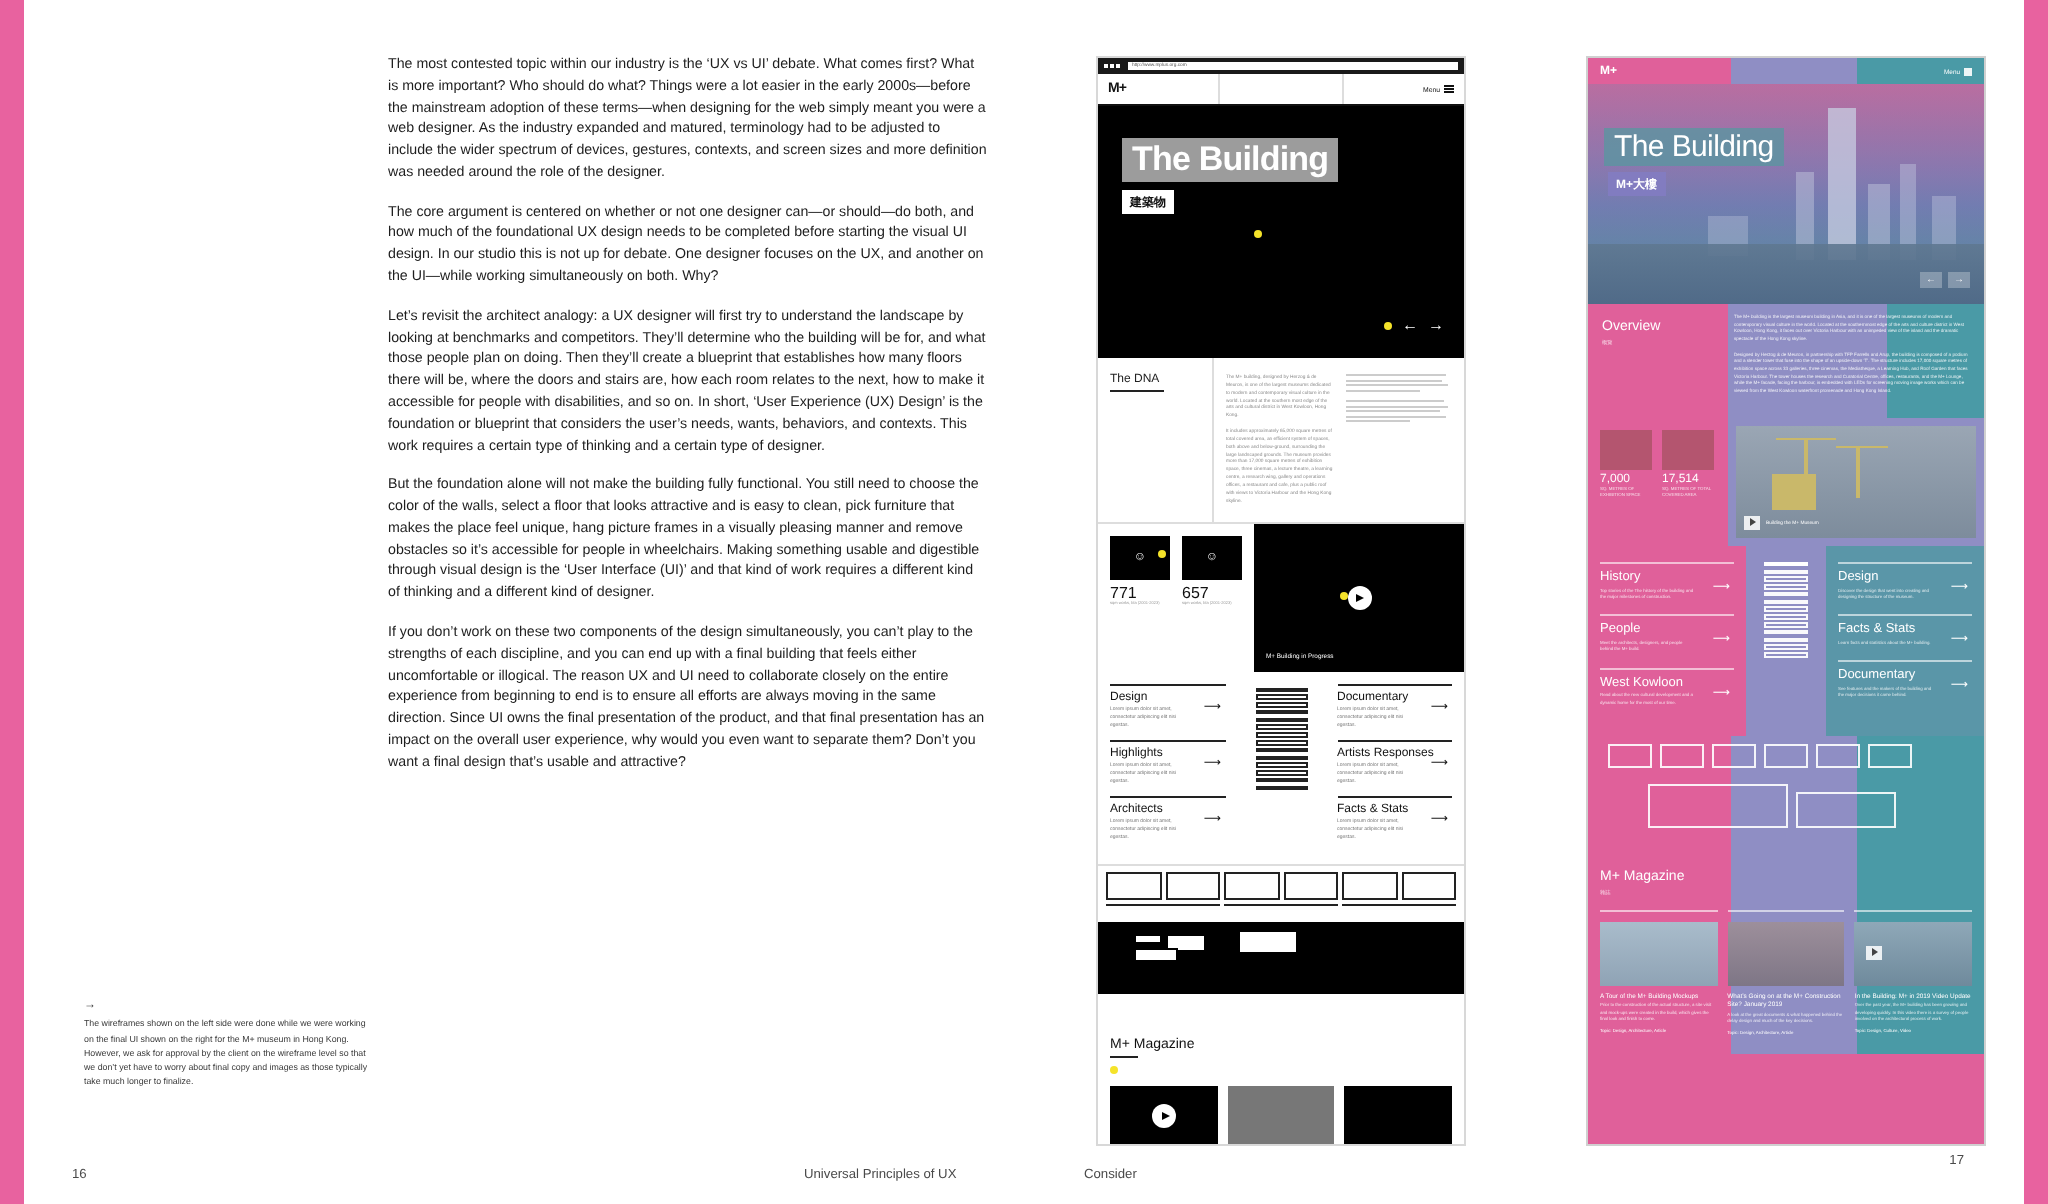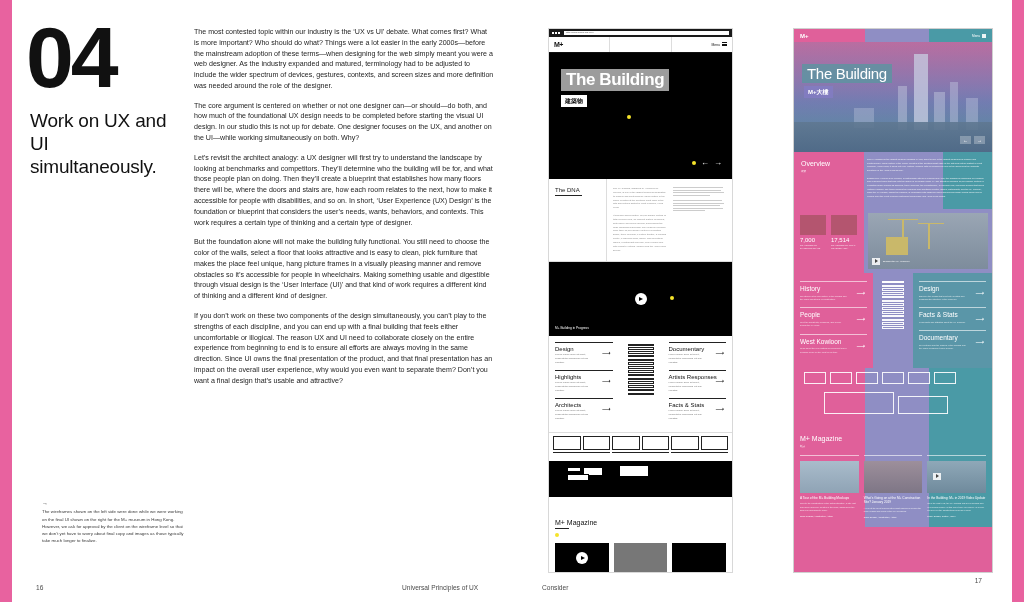--- a/index.html
+++ b/index.html
@@ -262,24 +262,20 @@
 </style>
 </head>
 <body>
 
 <div class="edge-strip edge-left"></div>
 <div class="edge-strip edge-right"></div>
 
 <div class="spread">
 
   <div class="page-left">
-    <div class="col-left">
-      <div class="chapter-num">04</div>
-      <div class="chapter-title">Work on UX and UI simultaneously.</div>
-    </div>
 
     <div class="col-body">
       <p>The most contested topic within our industry is the ‘UX vs UI’ debate. What comes first? What is more important? Who should do what? Things were a lot easier in the early 2000s—before the mainstream adoption of these terms—when designing for the web simply meant you were a web designer. As the industry expanded and matured, terminology had to be adjusted to include the wider spectrum of devices, gestures, contexts, and screen sizes and more definition was needed around the role of the designer.</p>
       <p>The core argument is centered on whether or not one designer can—or should—do both, and how much of the foundational UX design needs to be completed before starting the visual UI design. In our studio this is not up for debate. One designer focuses on the UX, and another on the UI—while working simultaneously on both. Why?</p>
       <p>Let’s revisit the architect analogy: a UX designer will first try to understand the landscape by looking at benchmarks and competitors. They’ll determine who the building will be for, and what those people plan on doing. Then they’ll create a blueprint that establishes how many floors there will be, where the doors and stairs are, how each room relates to the next, how to make it accessible for people with disabilities, and so on. In short, ‘User Experience (UX) Design’ is the foundation or blueprint that considers the user’s needs, wants, behaviors, and contexts. This work requires a certain type of thinking and a certain type of designer.</p>
       <p>But the foundation alone will not make the building fully functional. You still need to choose the color of the walls, select a floor that looks attractive and is easy to clean, pick furniture that makes the place feel unique, hang picture frames in a visually pleasing manner and remove obstacles so it’s accessible for people in wheelchairs. Making something usable and digestible through visual design is the ‘User Interface (UI)’ and that kind of work requires a different kind of thinking and a different kind of designer.</p>
       <p>If you don’t work on these two components of the design simultaneously, you can’t play to the strengths of each discipline, and you can end up with a final building that feels either uncomfortable or illogical. The reason UX and UI need to collaborate closely on the entire experience from beginning to end is to ensure all efforts are always moving in the same direction. Since UI owns the final presentation of the product, and that final presentation has an impact on the overall user experience, why would you even want to separate them? Don’t you want a final design that’s usable and attractive?</p>
     </div>
 
     <div class="footnote">
@@ -346,20 +342,37 @@
           <div class="wf-line" style="width:93%"></div>
             <div class="wf-line" style="width:96%"></div>
           <div class="wf-line" style="width:88%"></div>
             <div class="wf-line" style="width:94%"></div>
           <div class="wf-line" style="width:60%"></div>
         </div>
       </div>
     </div>
 
     <div style="display:flex;">
+      <div class="wf-stats">
+        <div class="wf-stat-box">
+          <div class="wf-stat-img">
+            <span style="color:#fff;font-size:6px">☺</span>
+            <span class="wf-dot" style="right:2px;top:7px;"></span>
+          </div>
+          <div class="wf-stat-num">771</div>
+          <div style="font-size:2px;color:#999">sqm works, bla (2001-2023)</div>
+        </div>
+        <div class="wf-stat-box">
+          <div class="wf-stat-img">
+            <span style="color:#fff;font-size:6px">☺</span>
+          </div>
+          <div class="wf-stat-num">657</div>
+          <div style="font-size:2px;color:#999">sqm works, bla (2001-2023)</div>
+        </div>
+      </div>
       <div class="wf-video" style="flex:1;">
         <div class="wf-play"></div>
         <span class="wf-dot" style="right:58px;top:34px;"></span>
         <div class="wf-video-cap">M+ Building in Progress</div>
       </div>
     </div>
 
     <div class="wf-links">
       <div class="wf-linkcol">
         <div class="wf-link">

